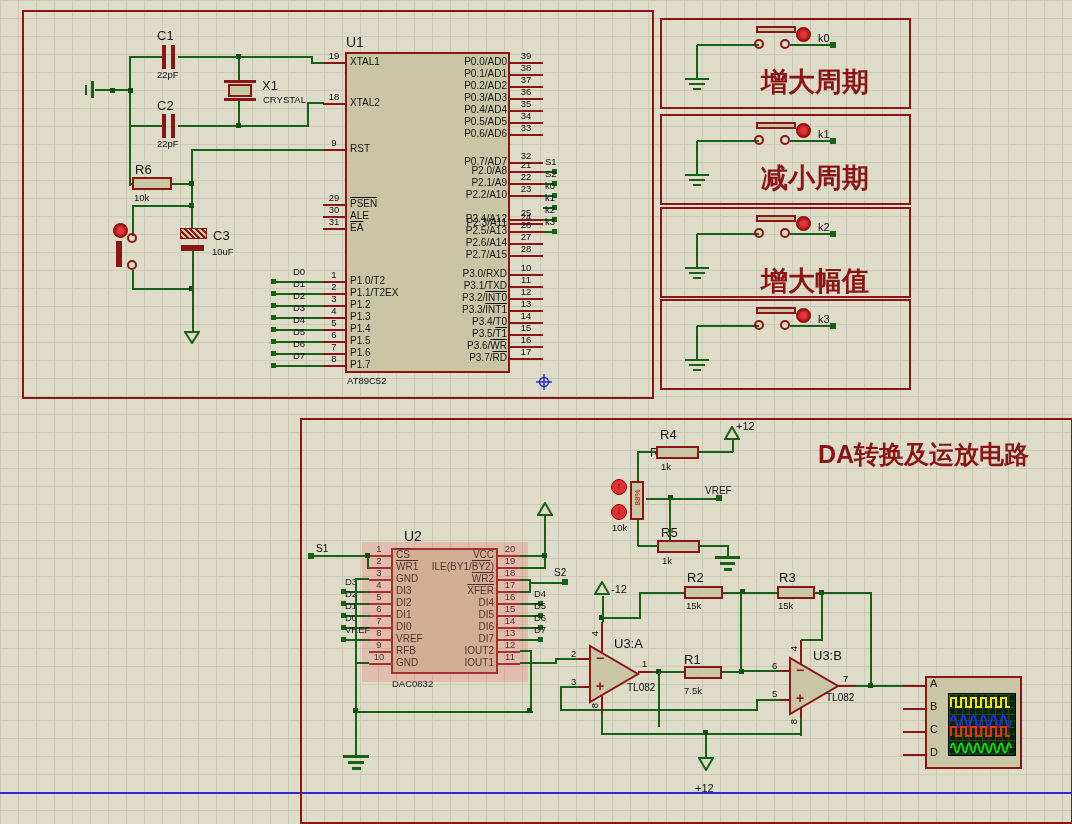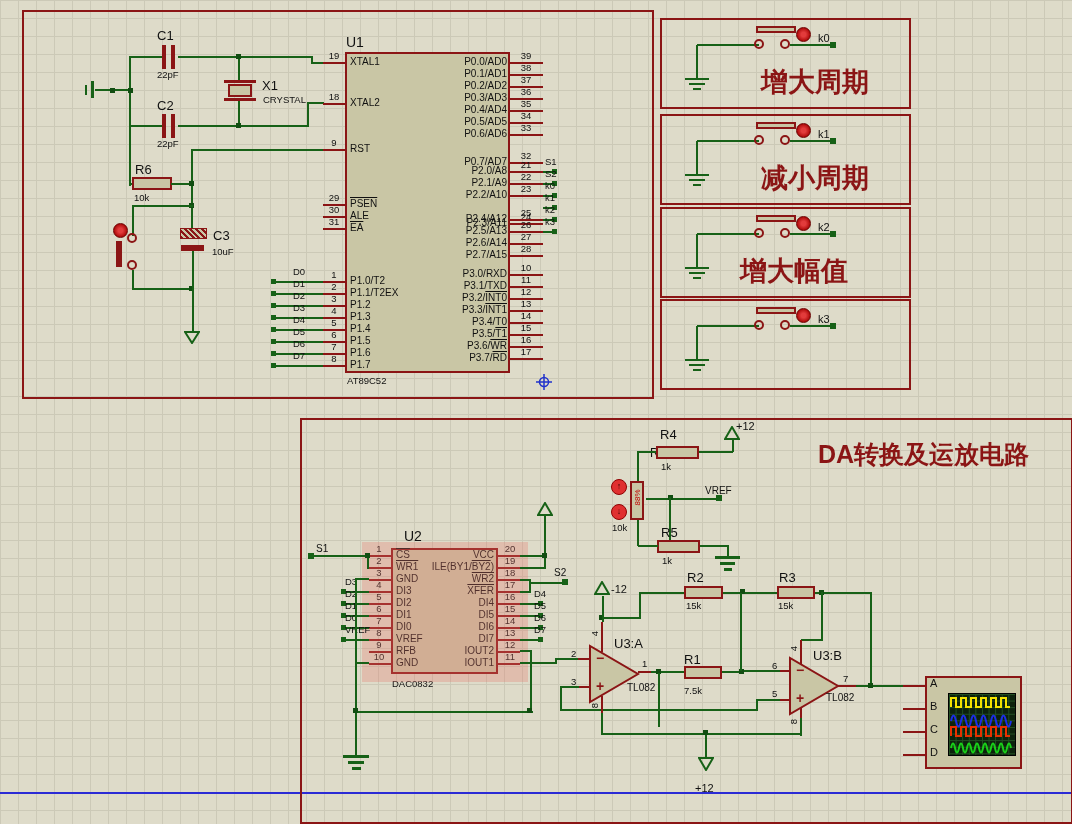--- a/index.html
+++ b/index.html
@@ -457,21 +457,21 @@
         <div class="w" style="left:29px;top:65px;width:16px;height:2px"></div>
         <div class="w" style="left:33px;top:70px;width:8px;height:2px"></div>
         <div class="w" style="left:37px;top:26px;width:62px;height:2px"></div>
         <div class="part" style="left:96px;top:8px;width:40px;height:7px"></div>
         <div class="ring" style="left:94px;top:21px"></div>
         <div class="ring" style="left:120px;top:21px"></div>
         <div class="redbtn" style="left:136px;top:9px"></div>
         <div class="w" style="left:130px;top:26px;width:42px;height:2px"></div>
         <div class="t" style="left:170px;top:24px"></div>
         <div class="lbl" style="left:158px;top:14px;font-size:11px">k2</div>
-        <div class="zh" style="left:80px;top:46px;width:150px;text-align:left;font-size:27px">增大幅值</div>
+        <div class="zh" style="left:80px;top:56px;width:150px;text-align:center;font-size:27px">增大幅值</div>
       </div>
       <div class="nrow" style="height: 87px; top: 281px;">
         <div class="box" style="left:0;top:0;width:247px;height:87px"></div>
         <div class="w" style="left:36px;top:27px;width:2px;height:33px"></div>
         <div class="w" style="left:25px;top:60px;width:24px;height:2px"></div>
         <div class="w" style="left:29px;top:65px;width:16px;height:2px"></div>
         <div class="w" style="left:33px;top:70px;width:8px;height:2px"></div>
         <div class="w" style="left:37px;top:26px;width:62px;height:2px"></div>
         <div class="part" style="left:96px;top:8px;width:40px;height:7px"></div>
         <div class="ring" style="left:94px;top:21px"></div>

